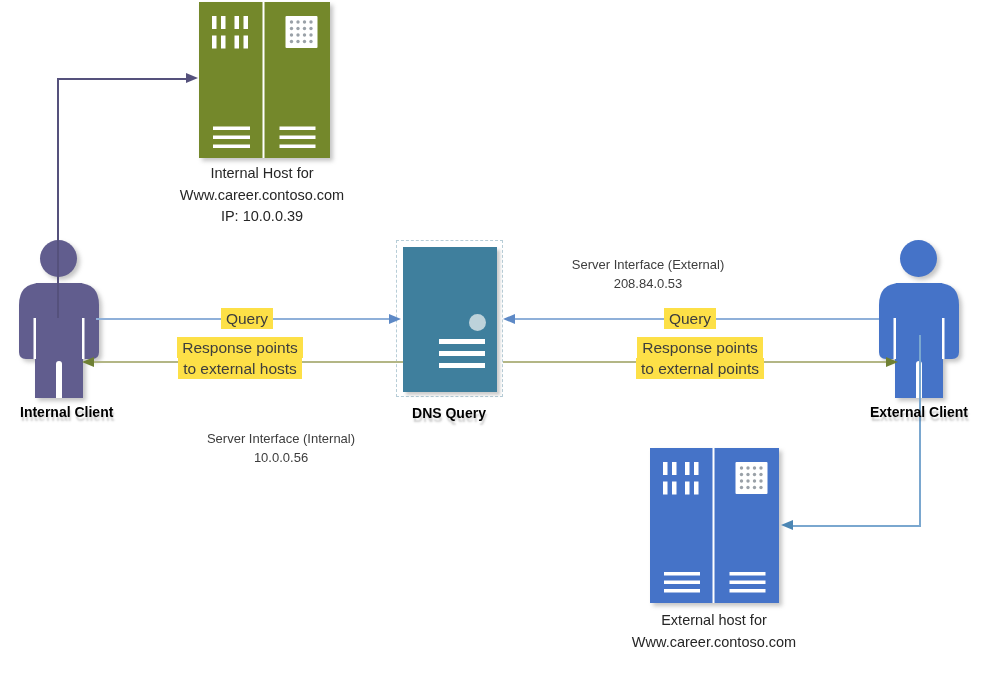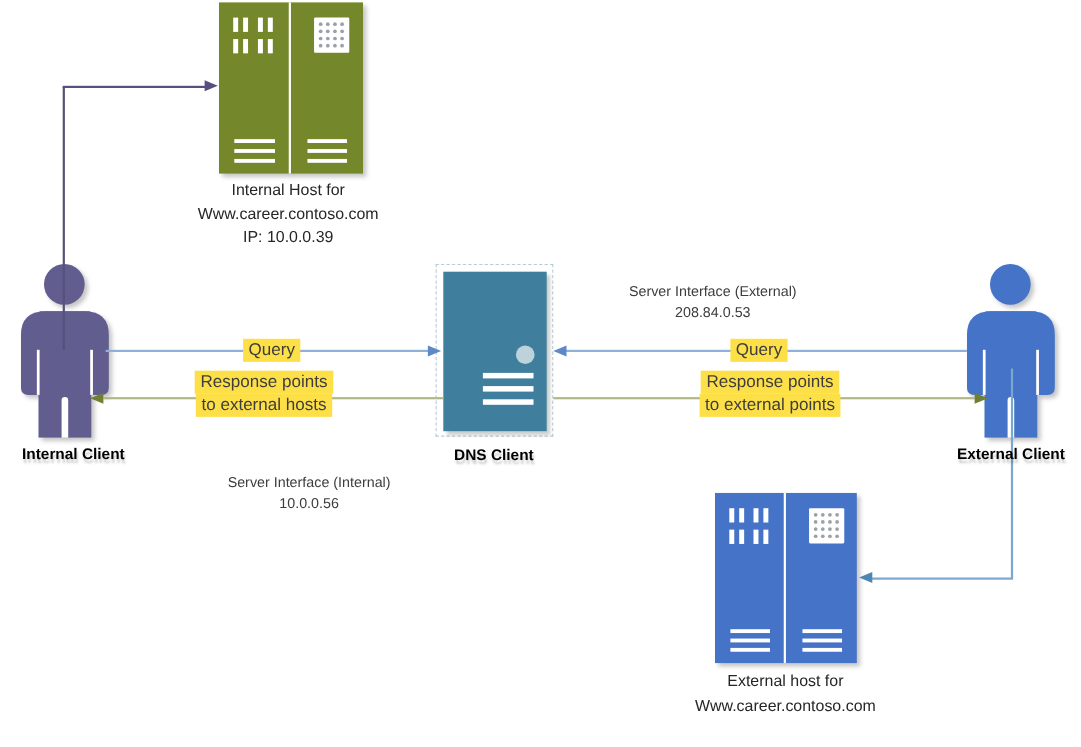--- a/index.html
+++ b/index.html
@@ -124,21 +124,21 @@
   </div>
   <div class="abs node-label" style="left:20px;top:404px;">Internal Client</div>
 
   <div class="abs dns-dash" style="left:396px;top:240px;width:107px;height:157px;"></div>
   <div class="abs dns-box" style="left:403px;top:247px;width:94px;height:145px;">
     <div class="dns-circle"></div>
     <div class="dns-line" style="top:92px;"></div>
     <div class="dns-line" style="top:104px;"></div>
     <div class="dns-line" style="top:116px;"></div>
   </div>
-  <div class="abs node-label" style="left:389px;top:405px;width:120px;text-align:center;">DNS Client</div>
+  <div class="abs node-label" style="left:389px;top:405px;width:120px;text-align:center;">DNS Query</div>
 
   <div class="abs person icon-shadow" style="left:879px;top:240px;color:var(--blue);">
     <svg width="80" height="158" viewBox="0 0 80 158">
       <g fill="currentColor">
         <circle cx="39.5" cy="18.5" r="18.5"></circle>
         <rect x="17" y="43" width="46" height="85"></rect>
         <rect x="16" y="119" width="48" height="39"></rect>
         <path d="M0,112 L0,65 Q0,43 22,43 L58,43 Q80,43 80,65 L80,112 Q80,119 73,119 L7,119 Q0,119 0,112 Z"></path>
       </g>
       <g fill="#fff">

